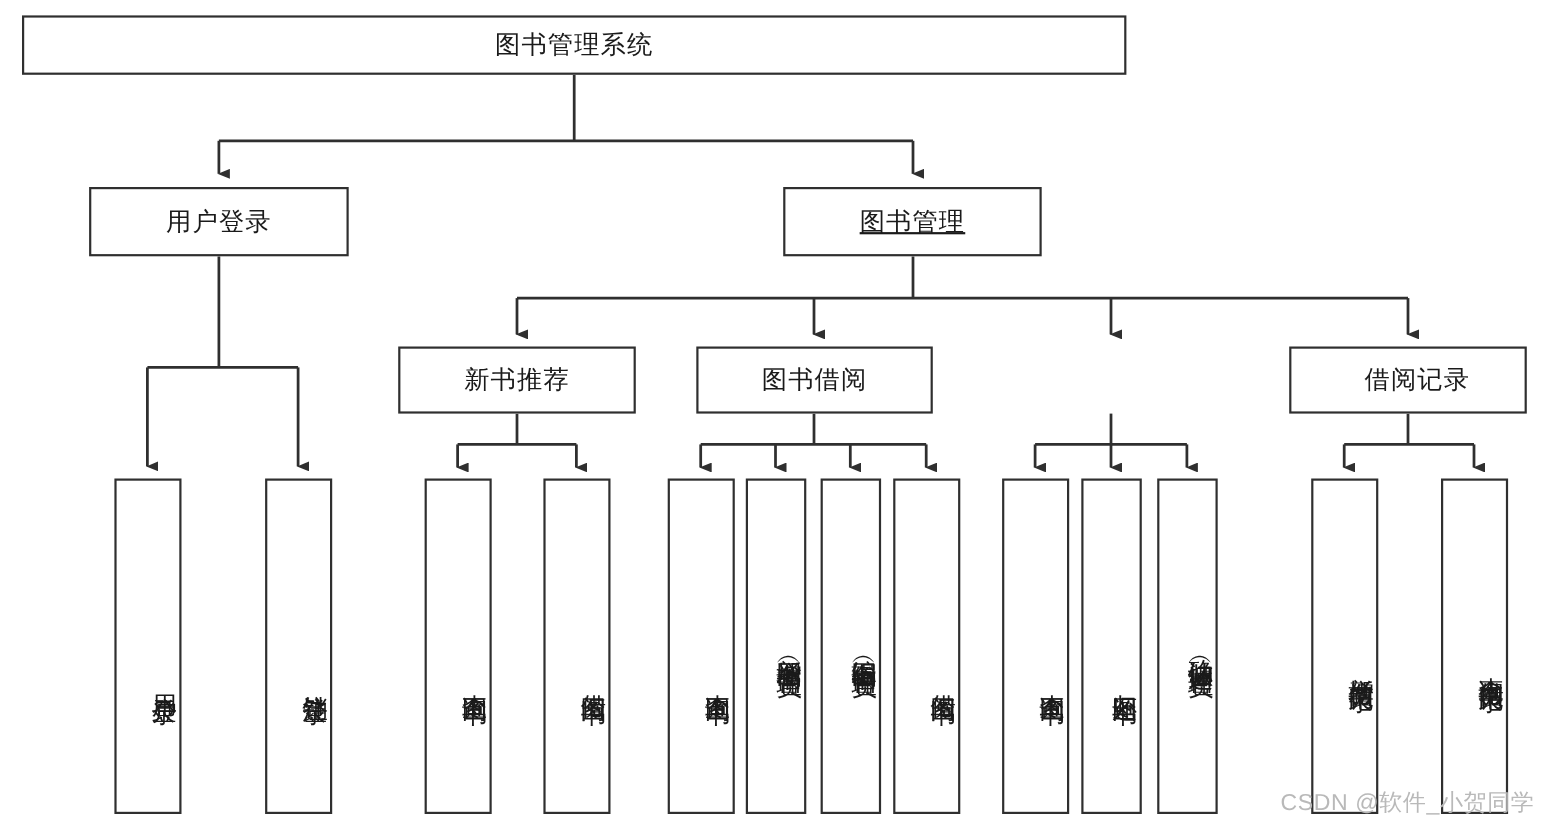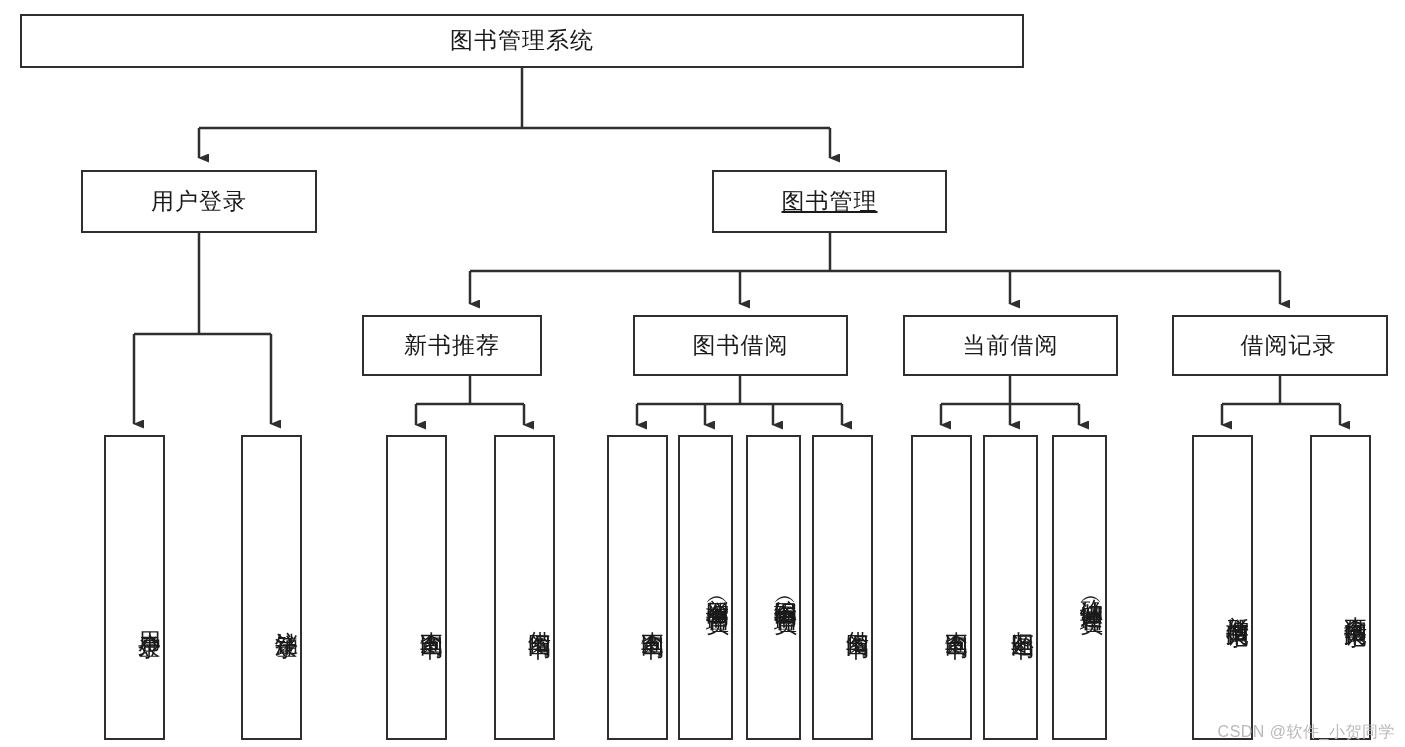--- a/index.html
+++ b/index.html
@@ -52,21 +52,21 @@
     padding-top: 4px;
   }
   .node-label {
     display: block;
     white-space: pre-wrap;
   }
   .watermark {
     position: absolute;
     right: 10px;
     bottom: 4px;
-    font-size: 16px;
+    font-size: 21px;
     color: #b9b9b9;
     letter-spacing: 0.5px;
     white-space: nowrap;
     z-index: 5;
   }
 </style>
 </head>
 <body>
 
 <div id="canvas">
@@ -126,31 +126,28 @@
   </div>
 
   <div class="node horiz" style="left:81px; top:170px; width:236px; height:63px;">
     <span class="node-label">用户登录</span>
   </div>
 
   <div class="node horiz" style="left:712px; top:170px; width:235px; height:63px;text-decoration:underline;">
     <span class="node-label">图书管理</span>
   </div>
 
-  <div class="node horiz" style="left:362px; top:315px; width:180px; height:61px;">
+  <div class="node horiz" style="left:362px; top:315px; width:216px; height:61px;">
     <span class="node-label">新书推荐</span>
   </div>
 
   <div class="node horiz" style="left:633px; top:315px; width:215px; height:61px;text-align:center;">
     <span class="node-label">图书借阅</span>
   </div>
 
-  <div class="node horiz" style="left:903px; top:315px; width:215px; height:61px;">
-    <span class="node-label">当前借阅</span>
-  </div>
 
   <div class="node horiz" style="left:1172px; top:315px; width:216px; height:61px;padding-left:17px;">
     <span class="node-label">借阅记录</span>
   </div>
 
   <div class="node vert" style="left:104px; top:435px; width:61px; height:305px; padding-top:58px;">
     <span class="node-label">用户登录</span>
   </div>
 
   <div class="node vert" style="left:241px; top:435px; width:61px; height:305px; padding-top:58px;">

